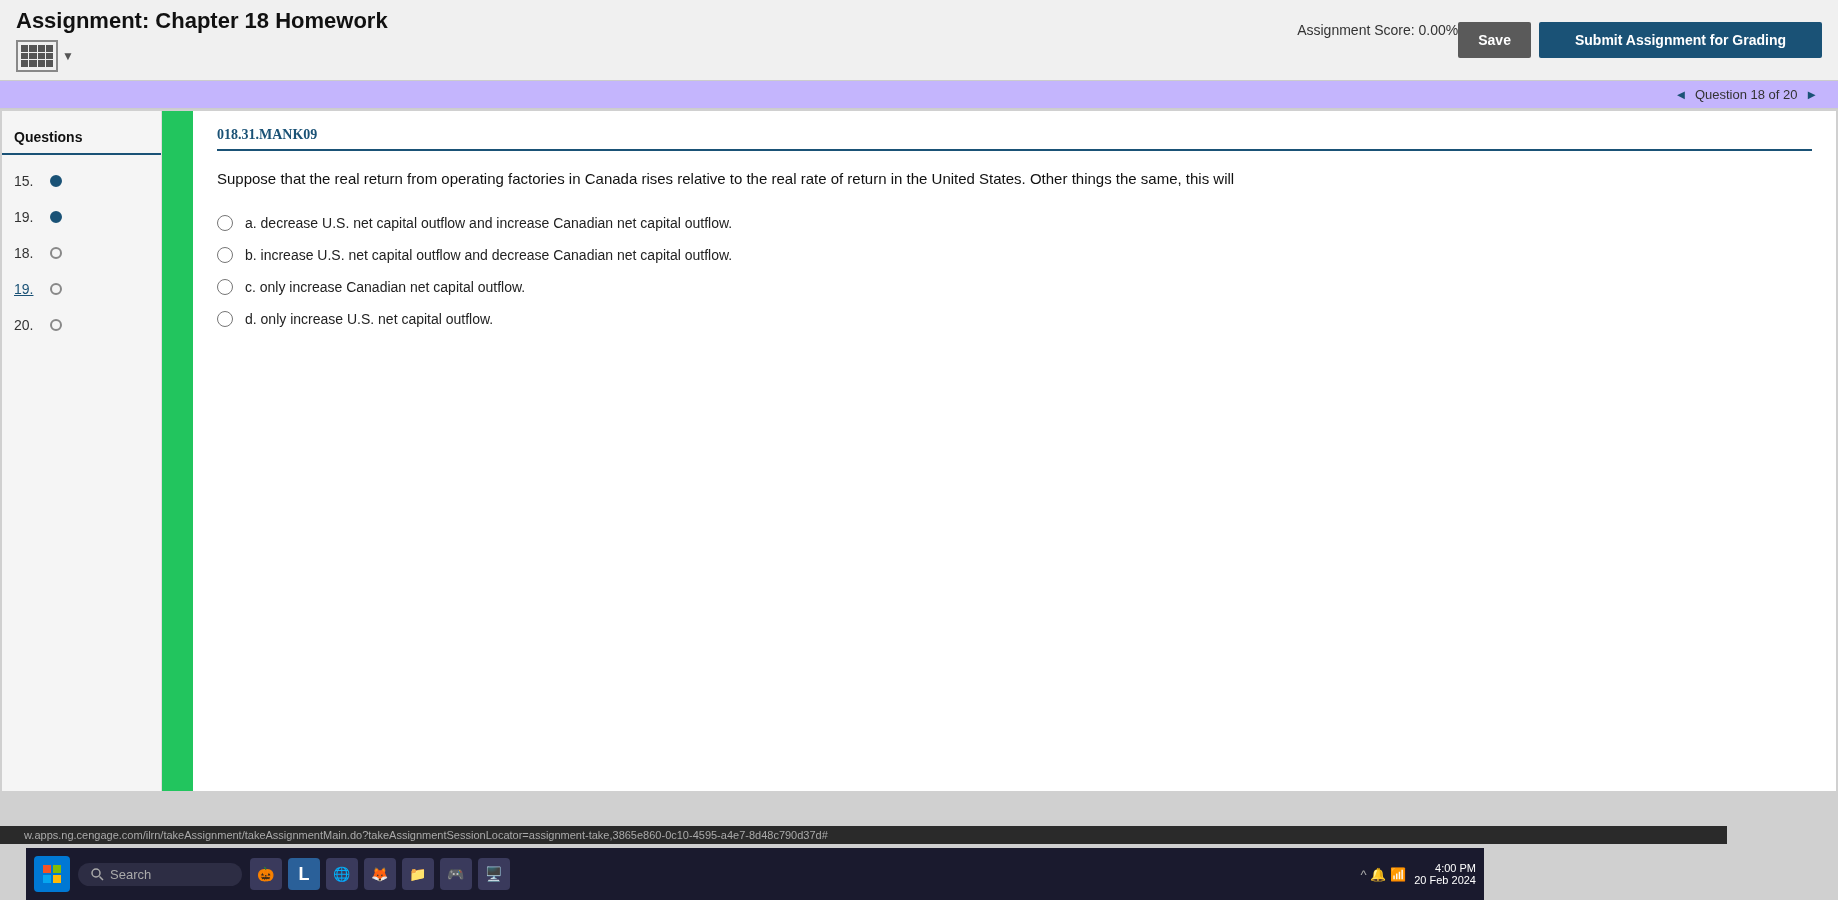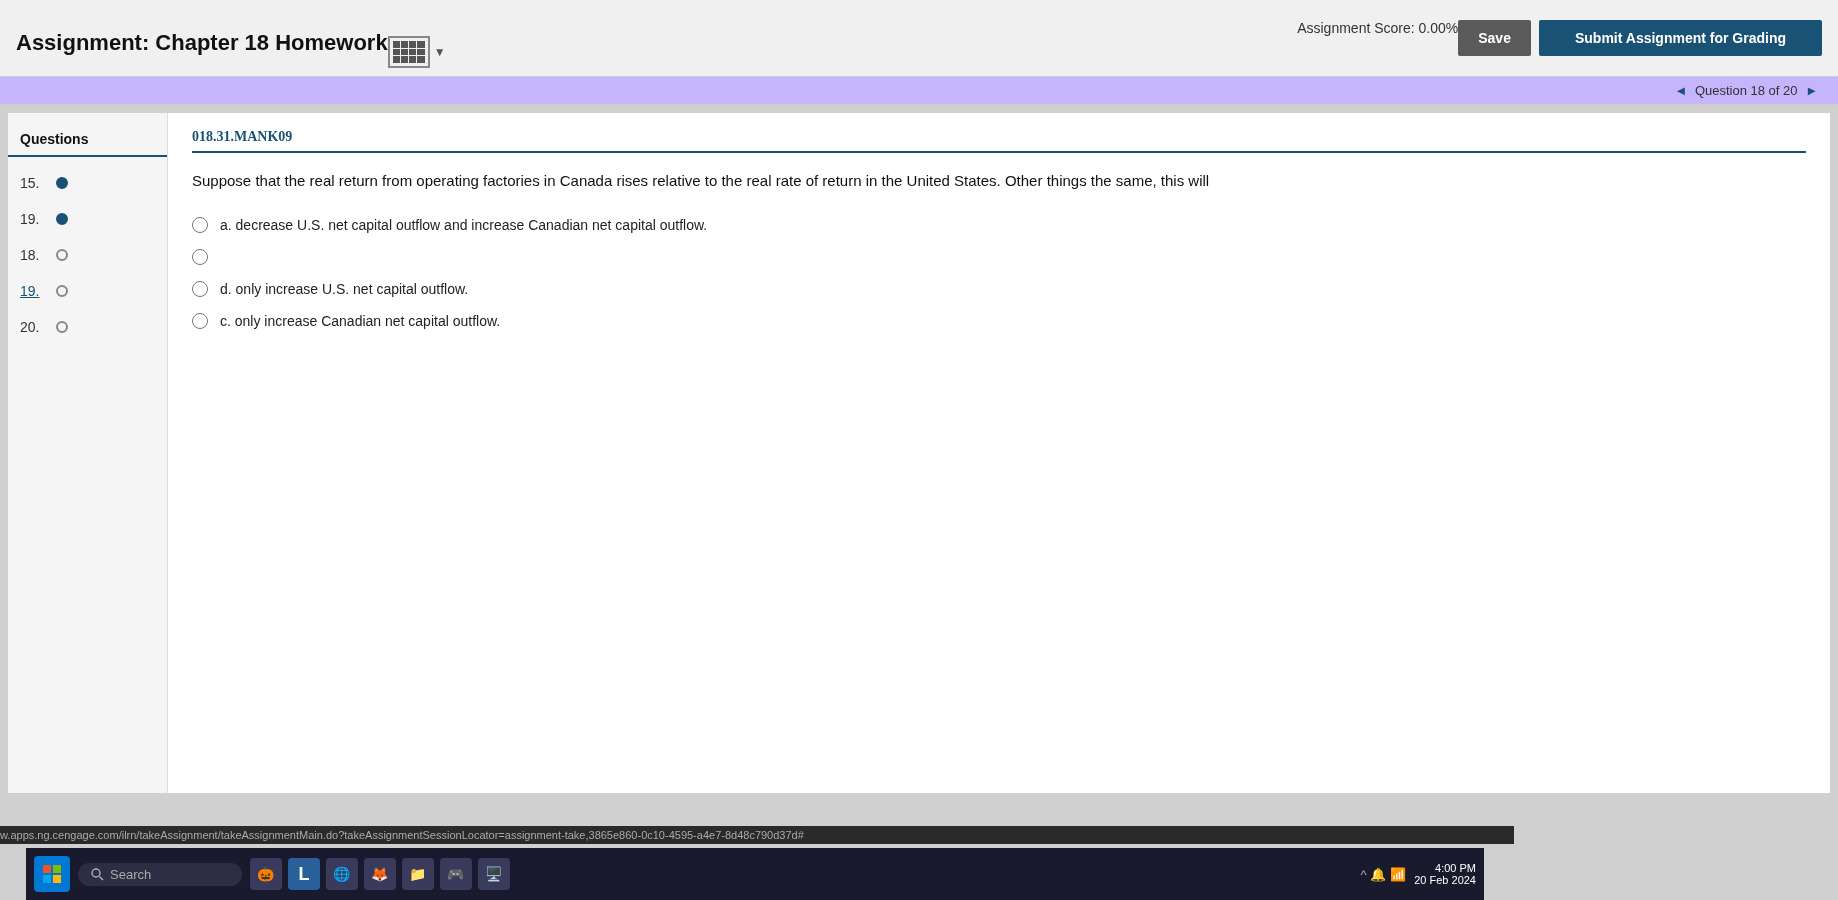--- a/index.html
+++ b/index.html
@@ -15,22 +15,21 @@
     .header-bar {
       background: #f0f0f0;
       border-bottom: 1px solid #ccc;
       padding: 8px 16px;
       display: flex;
       align-items: center;
       justify-content: space-between;
     }
     .header-left {
       display: flex;
-      flex-direction: row;
-      margin-top: 22px;
+      flex-direction: column;
     }
     .assignment-title {
       font-size: 22px;
       font-weight: bold;
       color: #111;
     }
     .header-icon-row {
       display: flex;
       align-items: center;
       margin-top: 6px;
@@ -106,22 +105,23 @@
     .question-nav a {
       color: #1a5276;
       text-decoration: none;
       margin: 0 4px;
     }
 
     
     .main-content {
       background: #22c55e;
       display: flex;
-      margin: 8px;
+      margin: 2px;
       min-height: 680px;
+      gap: 31px;
     }
 
     
     .sidebar {
       width: 160px;
       min-width: 160px;
       background: #f5f5f5;
       border-right: 1px solid #ddd;
       padding: 10px 0;
     }
@@ -276,23 +276,23 @@
     }
     .taskbar-time {
       color: white;
       font-size: 11px;
       text-align: right;
     }
     .url-bar {
       position: fixed;
       bottom: 56px;
       left: 0;
-      width: 1514px;
+      width: 1727px;
       background: #2a2a2a;
-      padding: 3px 0;
+      padding: 3px 24px;
       font-size: 11px;
       color: #aaa;
     }
   </style>
 </head>
 <body>
 
 <div class="header-bar">
   <div class="header-left">
     <span class="assignment-title">Assignment: Chapter 18 Homework</span>
@@ -358,28 +358,29 @@
     <div class="question-id">018.31.MANK09</div>
     <p class="question-text">Suppose that the real return from operating factories in Canada rises relative to the real rate of return in the United States. Other things the same, this will</p>
 
     <div class="answer-options">
       <label class="answer-option">
         <input type="radio" name="question-answer" value="a" style="">
         <span>a. decrease U.S. net capital outflow and increase Canadian net capital outflow.</span>
       </label>
       <label class="answer-option">
         <input type="radio" name="question-answer" value="b" style="">
+        <span>b. increase U.S. net capital outflow and decrease Canadian net capital outflow.</span>
+      </label>
+      <label class="answer-option">
+        <input type="radio" name="question-answer" value="c" style="">
+        <span>c. only increase Canadian net capital outflow.</span>
       </label>
       <label class="answer-option">
         <input type="radio" name="question-answer" value="d" style="">
         <span>d. only increase U.S. net capital outflow.</span>
-      </label>
-      <label class="answer-option">
-        <input type="radio" name="question-answer" value="c" style="">
-        <span>c. only increase Canadian net capital outflow.</span>
       </label>
     </div>
   </div>
 </div>
 
 <div class="url-bar">
   <span>w.apps.ng.cengage.com/ilrn/takeAssignment/takeAssignmentMain.do?takeAssignmentSessionLocator=assignment-take,3865e860-0c10-4595-a4e7-8d48c790d37d#</span>
 </div>
 
 <div class="taskbar">

